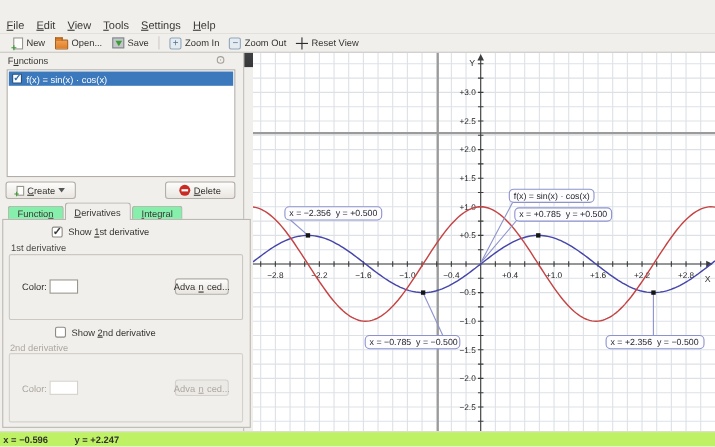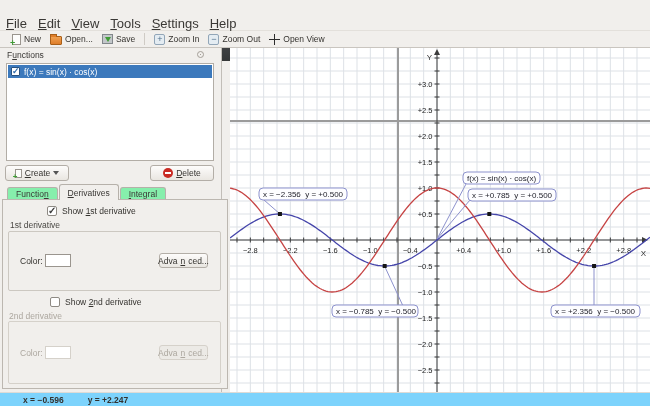--- a/index.html
+++ b/index.html
@@ -11,21 +11,21 @@
   #titlebar { position:absolute; left:0; top:0; width:650px; height:17px;
     background:linear-gradient(#424446,#353738); display:flex; align-items:center; justify-content:center;margin-top:44px; }
   #titlebar .title { color:#e8e8e6; font-size:9px; font-weight:bold; }
   .winbtns { position:absolute; right:4px; top:0; height:17px; display:flex; align-items:center; gap:12px; }
   .winbtn { color:#b4b6b6; font-size:9px; line-height:9px; width:10px; text-align:center; cursor:default; }
   .winbtn.max { width:8px; height:6px; border:1px solid #b4b6b6; }
 
   
   #menubar { position:absolute; left:0; top:17px; width:650px; height:14px; background:#f1efec;
     display:flex; align-items:center; padding-left:6px; gap:11px; border-bottom:1px solid #e3e0db; }
-  .menu-item { display:inline-block; font-size:13px; color:#3a3835; }
+  .menu-item { display:inline-block; font-size:10px; color:#3a3835; }
   .menu-item::first-letter { text-decoration:underline; }
 
   
   #toolbar { position:absolute; left:0; top:31px; width:650px; height:17px; background:#f1efec;
     display:flex; align-items:center; padding-left:12px; gap:9px; border-bottom:1px solid #c9c5bf; }
   .tb-btn { display:flex; align-items:center; gap:3px; font-size:8.5px; color:#35332f; }
   .tb-sep { width:1px; height:12px; background:#cfcbc5; }
   .ic-new { position:relative; width:9px; height:11px; background:#fdfdfc; border:1px solid #9a958e; }
   .ic-new::after { content:"+"; position:absolute; left:-3px; bottom:-4px; color:#3f9c35; font-size:9px; font-weight:bold; }
   .ic-open { position:relative; width:12px; height:9px; margin-top:2px; background:linear-gradient(#f0a050,#df7e2a);
@@ -83,22 +83,22 @@
   .color-label { position:absolute; font-size:8.5px; color:#35332f; }
   .swatch { position:absolute; width:26px; height:13px; border:1px solid #9a958e; background:#fff; padding:1px; }
   .swatch-fill { width:100%; height:100%; }
   .adv-btn { position:absolute; width:49px; height:15px; }
   .disabled, .disabled * { color:#aca79f !important; border-color:#d5d1ca !important; }
   .disabled .swatch-fill { background:linear-gradient(#eceae6,#dcd9d3) !important; }
   .disabled.btn { background:#eceae6; }
   .mn { text-decoration:underline; }
 
   
-  #statusbar { position:absolute; left:0; top:392px; width:650px; height:14px; background:#7dd3fc;
-    border-top:1px solid #dedbd6; display:flex; align-items:center; gap:24px; padding-left:23px; }
+  #statusbar { position:absolute; left:0; top:392px; width:650px; height:14px; background:#bef264;
+    border-top:1px solid #dedbd6; display:flex; align-items:center; gap:24px; padding-left:3px; }
   #statusbar span { font-size:8.5px; font-weight:600; color:#33312e; }
 
   
   #plot { position:absolute; left:230px; top:48px; width:420px; height:344px; background:#ffffff; }
   #plot svg { display:block; font-family:"Liberation Sans", sans-serif; }
 </style>
 </head>
 <body>
 
 <div id="app">
@@ -138,21 +138,21 @@
     <span class="tb-btn">
       <span class="ic-zoom">+</span>
       <span>Zoom In</span>
     </span>
     <span class="tb-btn">
       <span class="ic-zoom">−</span>
       <span>Zoom Out</span>
     </span>
     <span class="tb-btn">
       <span class="ic-reset"></span>
-      <span>Open View</span>
+      <span>Reset View</span>
     </span>
   </div>
 
   <div id="left-panel">
     <div id="dock-header">
       <span class="dock-title"><span>F</span><span class="mn">u</span><span>nctions</span></span>
       <span class="float-icon"></span>
     </div>
 
     <div id="func-list">

